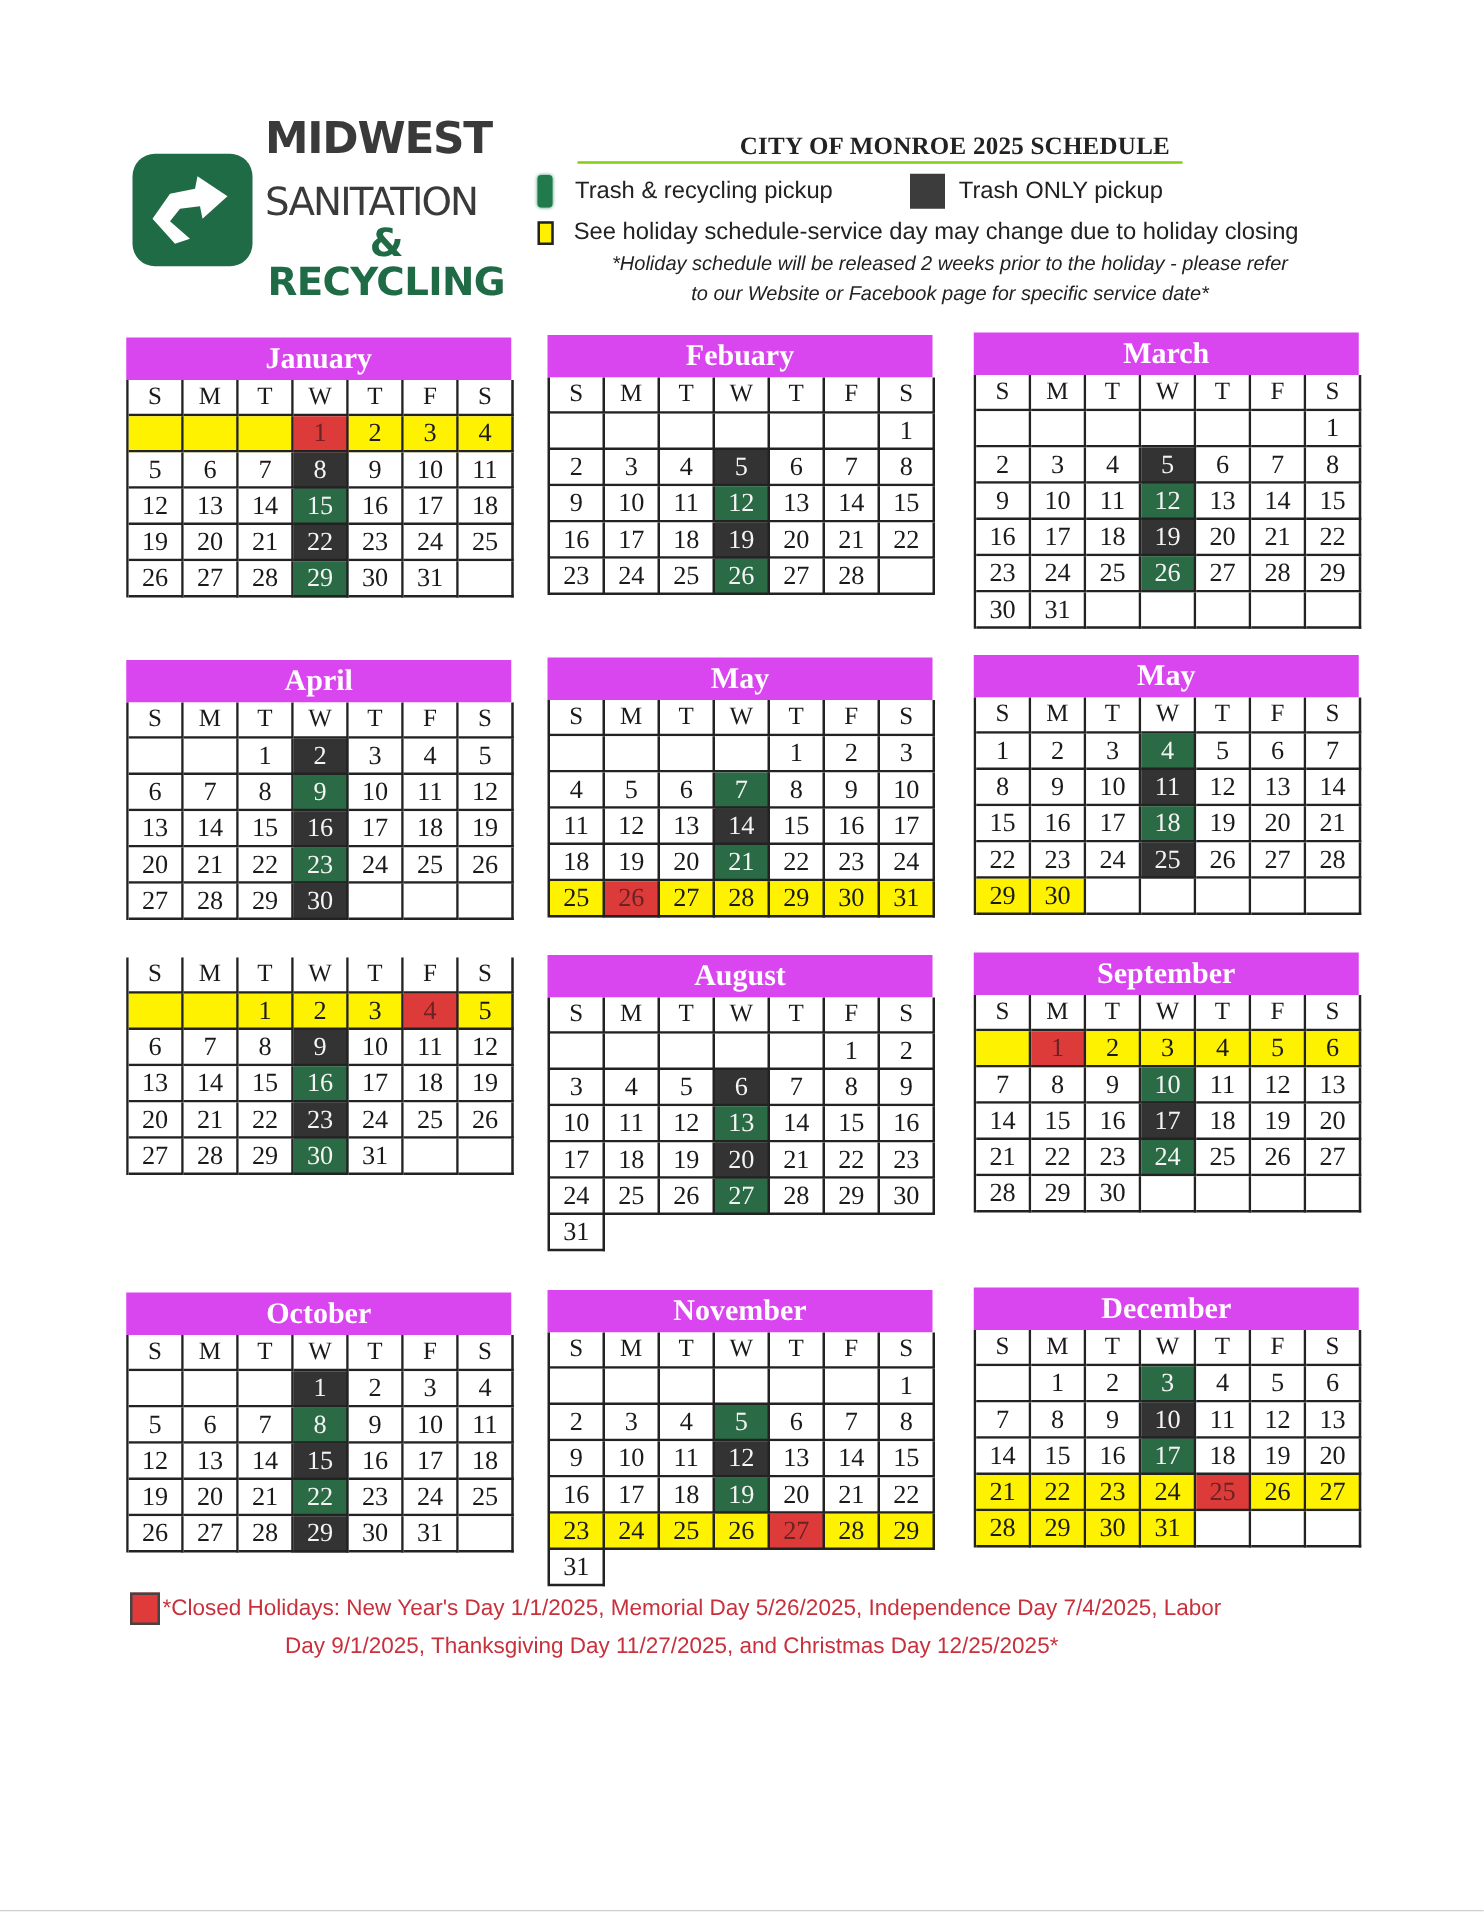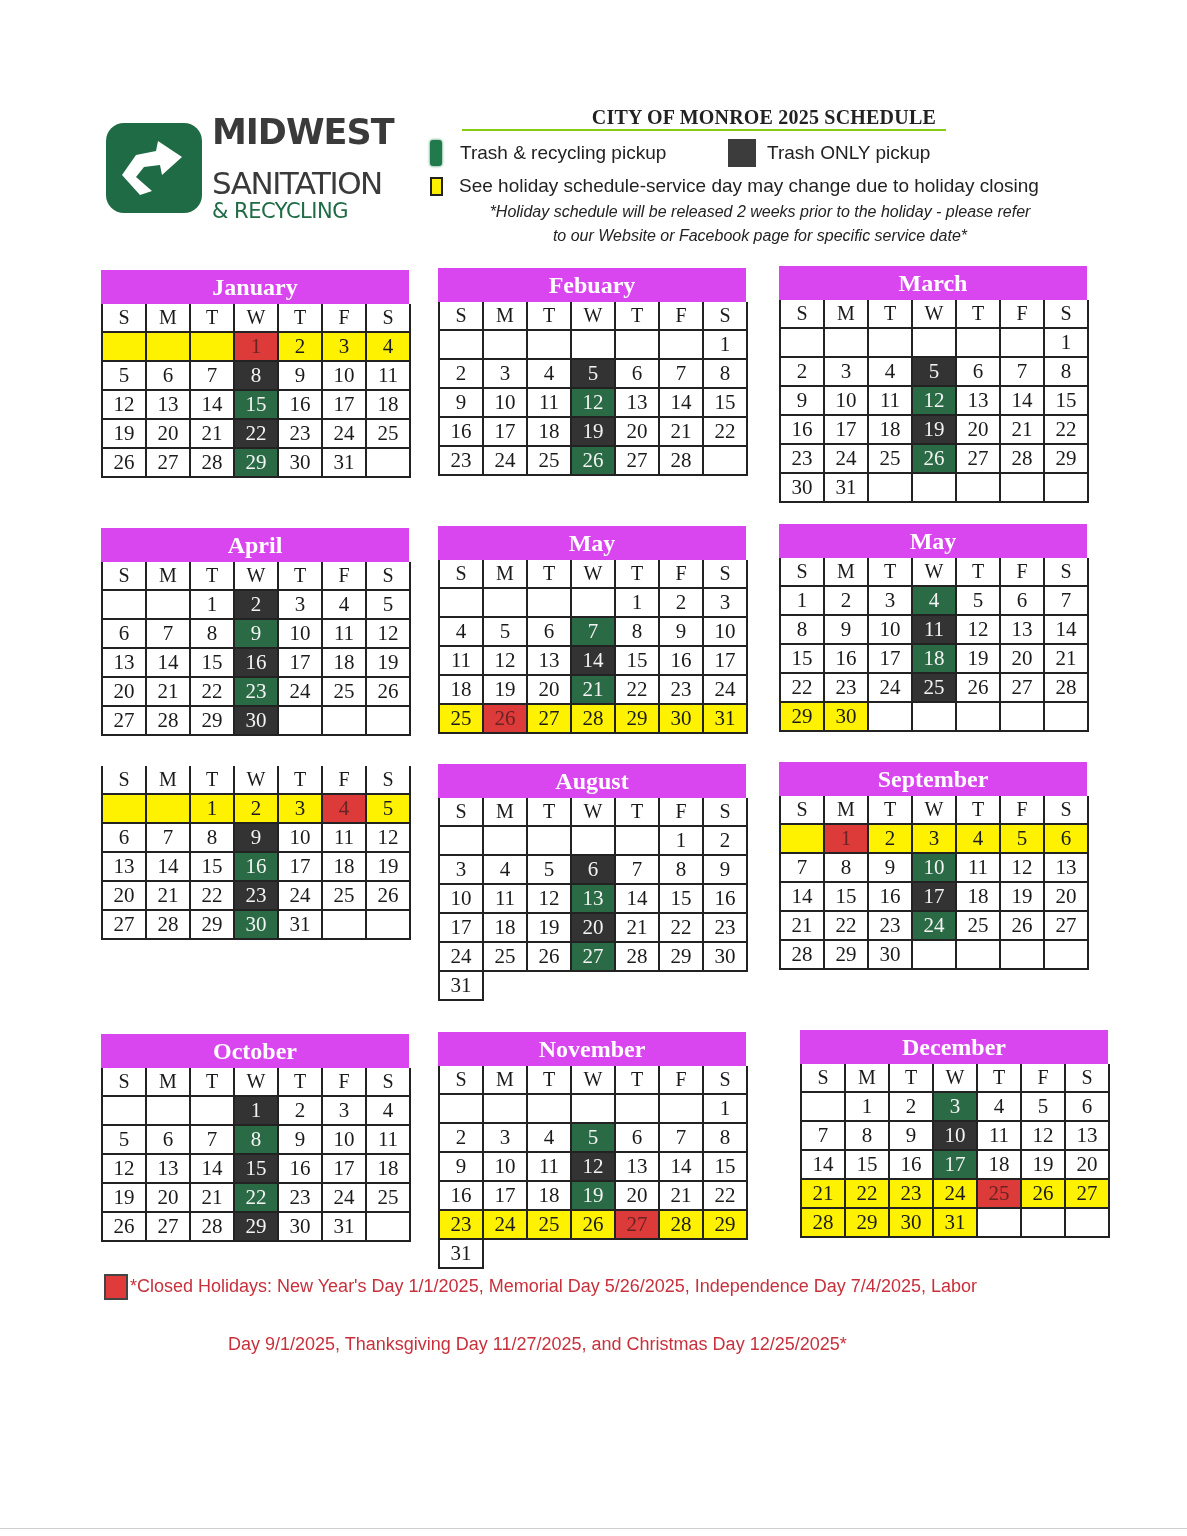--- a/index.html
+++ b/index.html
@@ -6,21 +6,21 @@
   html, body { width: 1187px; height: 1536px; background: #ffffff; }
   body { position: relative; font-family: "Liberation Sans", "DejaVu Sans", sans-serif; color: #1a1a1a; overflow: hidden; }
 
   
   .logo { position: absolute; left: 106px; top: 122px; width: 300px; height: 92px; display: flex; align-items: center; }
   .logo-icon { width: 96px; height: 90px; background: #1e6b45; border-radius: 18px; position: relative; flex: none; }
   .logo-icon svg { position: absolute; left: 0; top: 0; }
   .logo-text { margin-left: 10px; line-height: 1; }
   .logo-l1 { font-family: "DejaVu Sans", sans-serif; font-weight: bold; font-size: 35px; color: #3a3a3a; letter-spacing: -1px; }
   .logo-l2 { font-family: "DejaVu Sans", sans-serif; font-size: 31px; color: #3a3a3a; letter-spacing: -1.5px; margin-top: 18px; }
-  .logo-l3 { font-family: "DejaVu Sans", sans-serif; font-weight: normal; font-size: 21px; color: #1e6b45; letter-spacing: -0.5px; margin-top: 2px; }
+  .logo-l3 { font-family: "DejaVu Sans", sans-serif; font-weight: bold; font-size: 31px; color: #1e6b45; letter-spacing: -0.5px; margin-top: 2px; text-align: center; }
 
   .title-wrap { position: absolute; left: 462px; top: 106px; width: 484px; border-bottom: 2px solid #84cc16; text-align: right; padding-right: 10px; }
   .title { font-family: "Liberation Serif", "DejaVu Serif", serif; font-weight: bold; font-size: 20px; color: #222; letter-spacing: 0.2px; text-decoration: underline; text-decoration-color: transparent; }
 
   .legend-row { position: absolute; display: flex; align-items: center; font-family: "Liberation Sans", sans-serif; font-size: 19px; color: #222; }
   .sw { display: inline-block; flex: none; }
   .sw-green { width: 12px; height: 26px; background: #217a4c; border-radius: 3px; box-shadow: 0 0 3px #2a8a58; }
   .sw-dark { width: 28px; height: 28px; background: #3c3c3c; }
   .sw-yellow { width: 13px; height: 19px; background: #ffef00; border: 2px solid #222; }
   .note { position: absolute; left: 440px; width: 640px; text-align: center; font-style: italic; font-size: 16px; color: #222; line-height: 24px; }
@@ -32,21 +32,21 @@
   .cell { height: 29px; border-right: 2px solid #222; border-bottom: 2px solid #222; text-align: center; font-family: "Liberation Serif", "DejaVu Serif", serif; font-size: 21px; line-height: 27px; color: #1a1a1a; background: #fff; }
   .cal-grid .dow { font-size: 20px; }
   .cell.green { background: #2a6b45; color: #f4f4f4; }
   .cell.dark { background: #333333; color: #f4f4f4; }
   .cell.yellow { background: #fff200; color: #1a1a1a; }
   .cell.red { background: #dd3a3a; color: #6a2323; }
   .cell.none { visibility: hidden; }
 
   .footer { position: absolute; left: 104px; top: 1271px; width: 940px; color: #c8303c; font-size: 18px; line-height: 30px; }
   .footer .redsq { display: inline-block; width: 24px; height: 26px; background: #e03a3a; border: 2px solid #444; vertical-align: -8px; margin-right: 2px; }
-  .footer .l2 { display: block; padding-left: 124px; margin-top: 28px; }
+  .footer .l2 { display: block; padding-left: 124px; }
   .bottom-rule { position: absolute; left: 0; top: 1528px; width: 1187px; height: 1px; background: #cfcfcf; }
 </style>
 </head>
 <body>
 
 <div class="logo">
   <div class="logo-icon">
     <svg width="96" height="90" viewBox="0 0 96 90">
       <path d="M34 72 L16 52 L30 32 L50 28 L52 18 L76 34 L56 52 L54 42 L38 44 L30 54 L46 68 Z" fill="#ffffff"></path>
     </svg>
@@ -610,21 +610,21 @@
         <div class="cell yellow">29</div>
         <div class="cell">31</div>
         <div class="cell none"></div>
         <div class="cell none"></div>
         <div class="cell none"></div>
         <div class="cell none"></div>
         <div class="cell none"></div>
         <div class="cell none"></div>
       </div>
     </div>
-    <div class="cal" style="left: 779px; top: 1030px; margin-left: 21px;">
+    <div class="cal" style="left: 779px; top: 1030px;">
       <div class="cal-head">December</div>
       <div class="cal-grid">
         <div class="cell dow">S</div>
         <div class="cell dow">M</div>
         <div class="cell dow">T</div>
         <div class="cell dow">W</div>
         <div class="cell dow">T</div>
         <div class="cell dow">F</div>
         <div class="cell dow">S</div>
         <div class="cell"></div>

